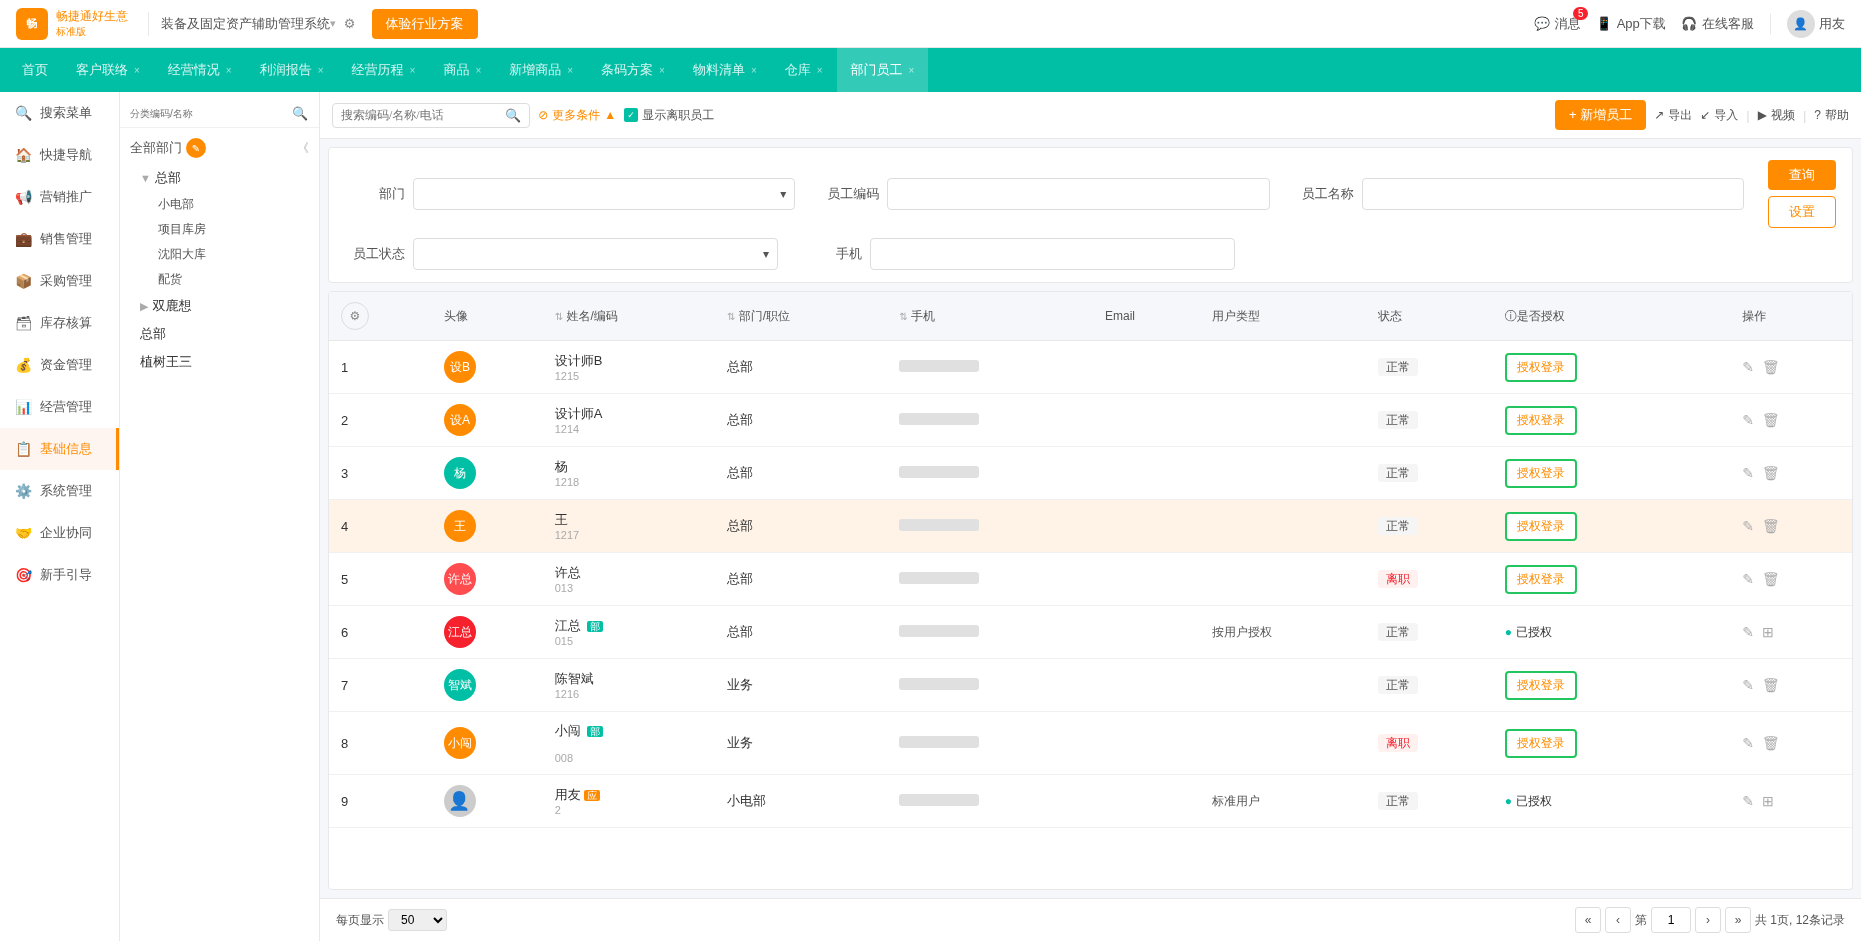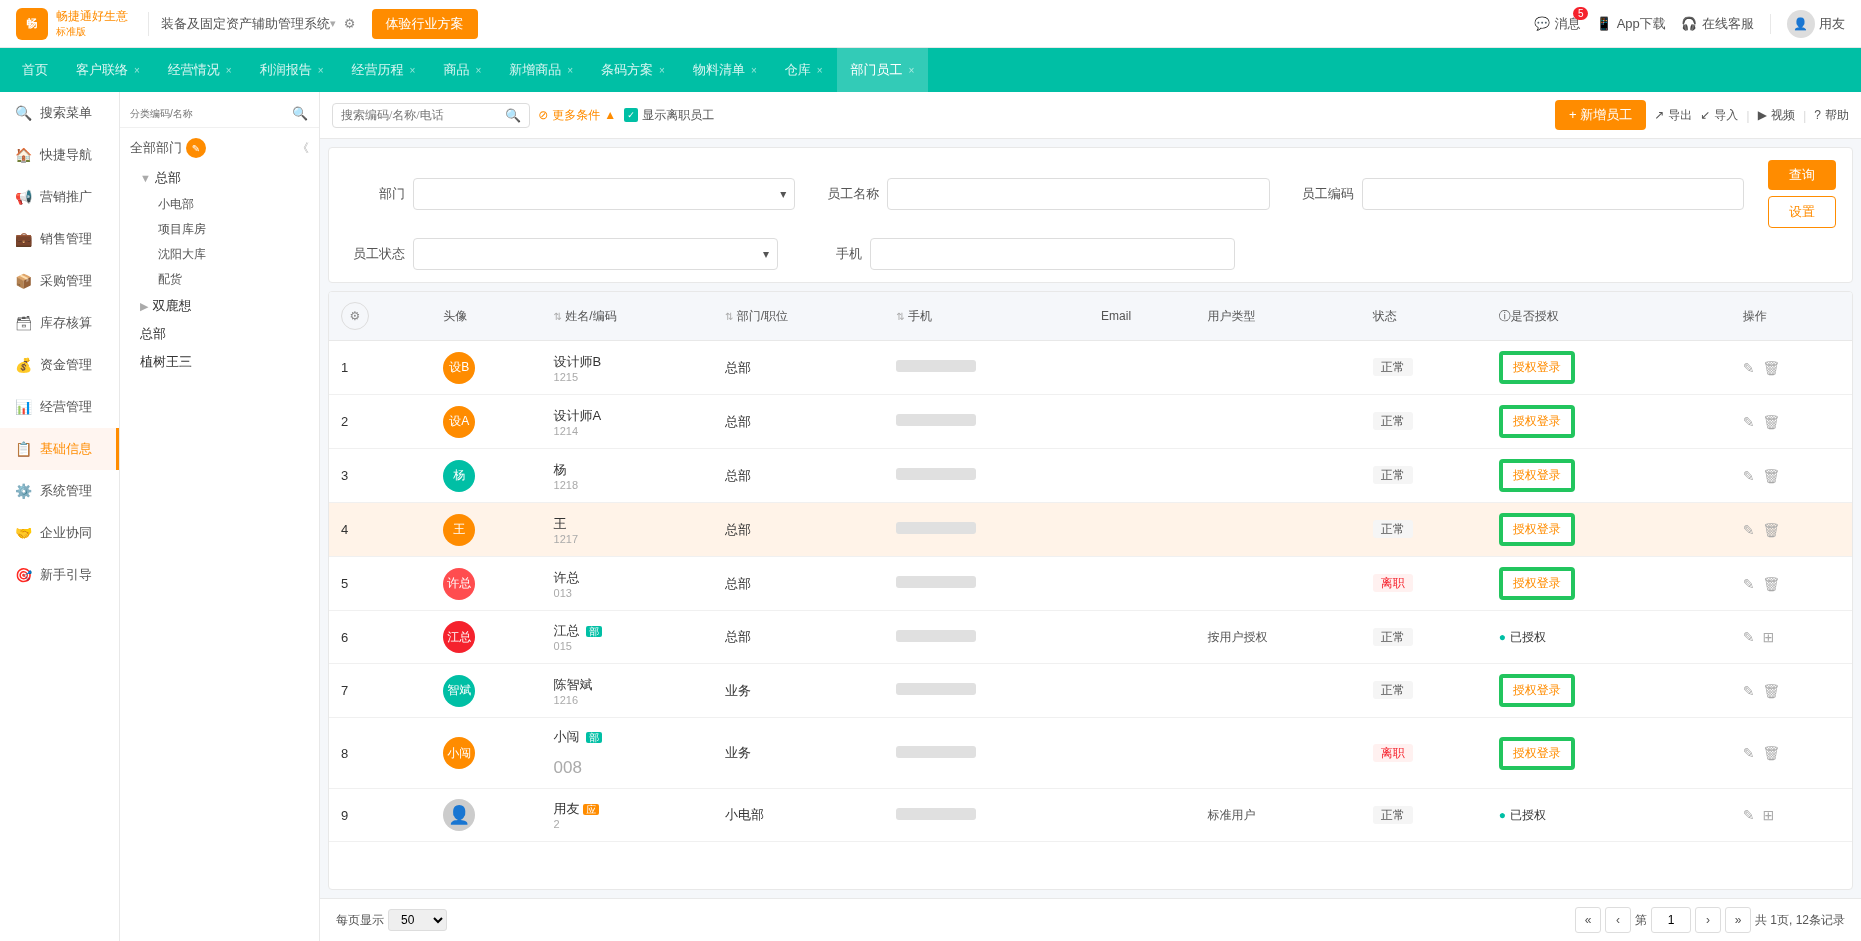--- a/index.html
+++ b/index.html
@@ -80,21 +80,21 @@
     .table-wrap { flex: 1; overflow-y: auto; margin: 0 8px 8px; background: #fff; border-radius: 4px; border: 1px solid #e8e8e8; }
     table { width: 100%; border-collapse: collapse; font-size: 13px; }
     thead tr { background: #f5f7fa; border-bottom: 1px solid #e8e8e8; }
     thead th { padding: 10px 12px; text-align: left; color: #555; font-weight: 500; white-space: nowrap; font-size: 12px; }
     tbody tr { border-bottom: 1px solid #f0f0f0; }
     tbody tr.highlighted { background: #fff3e8; }
     tbody td { padding: 10px 12px; color: #333; vertical-align: middle; }
     .avatar-circle { width: 32px; height: 32px; border-radius: 50%; display: flex; align-items: center; justify-content: center; color: white; font-size: 12px; font-weight: 500; }
     .status-normal { color: #555; background: #f5f5f5; border-radius: 3px; padding: 2px 8px; font-size: 12px; }
     .status-resign { color: #f5222d; background: #fff1f0; border-radius: 3px; padding: 2px 8px; font-size: 12px; }
-    .auth-btn { border: 4px solid #22c55e; color: #ff8c00; background: #fff; border-radius: 4px; padding: 4px 10px; font-size: 12px; cursor: pointer; }
+    .auth-btn { border: 2px solid #22c55e; color: #ff8c00; background: #fff; border-radius: 4px; padding: 4px 10px; font-size: 12px; cursor: pointer; }
     .authorized-dot { display: flex; align-items: center; gap: 4px; font-size: 12px; color: #333; }
     .authorized-dot::before { content: "●"; color: #00bfa5; }
     .user-auth-text { font-size: 12px; color: #555; }
     .action-icons { display: flex; gap: 8px; }
     .action-icon { color: #aaa; cursor: pointer; font-size: 14px; }
     .masked { background: #e0e0e0; border-radius: 3px; height: 12px; width: 80px; display: inline-block; }
     .dept-badge { background: #00bfa5; color: white; border-radius: 2px; padding: 0 3px; font-size: 10px; margin-left: 3px; }
 
     
     .table-footer { background: #fff; border-top: 1px solid #e8e8e8; padding: 8px 16px; display: flex; align-items: center; gap: 8px; font-size: 12px; color: #555; }
@@ -299,25 +299,25 @@
       <div class="search-form">
         <div class="search-form-row">
           <div class="form-item">
             <span class="form-label">部门</span>
             <div class="form-select">
               <span></span>
               <span>▾</span>
             </div>
           </div>
           <div class="form-item">
+            <span class="form-label">员工编码</span>
+            <input class="form-input" type="text" style="">
+          </div>
+          <div class="form-item">
             <span class="form-label">员工名称</span>
-            <input class="form-input" type="text" style="">
-          </div>
-          <div class="form-item">
-            <span class="form-label">员工编码</span>
             <input class="form-input" type="text" style="">
           </div>
           <div class="form-btns">
             <button class="form-btn-query">查询</button>
             <button class="form-btn-set">设置</button>
           </div>
         </div>
         <div class="search-form-row">
           <div class="form-item">
             <span class="form-label">员工状态</span>
@@ -532,21 +532,21 @@
               </td>
             </tr>
 
             <tr>
               <td>8</td>
               <td>
                   <div class="avatar-circle" style="background:#ff8c00;">小闯</div>
                 </td>
               <td>
                 <div>小闯 <span class="dept-badge">部</span></div>
-                <div style="color:#aaa;font-size:17px;margin-top:12px;">008</div>
+                <div style="color:#aaa;font-size:11px;margin-top:12px;">008</div>
               </td>
               <td>业务</td>
               <td><span class="masked"></span></td>
               <td></td>
               <td></td>
               <td><span class="status-resign">离职</span></td>
               <td><button class="auth-btn">授权登录</button></td>
               <td></td>
               <td>
                 <div class="action-icons">

